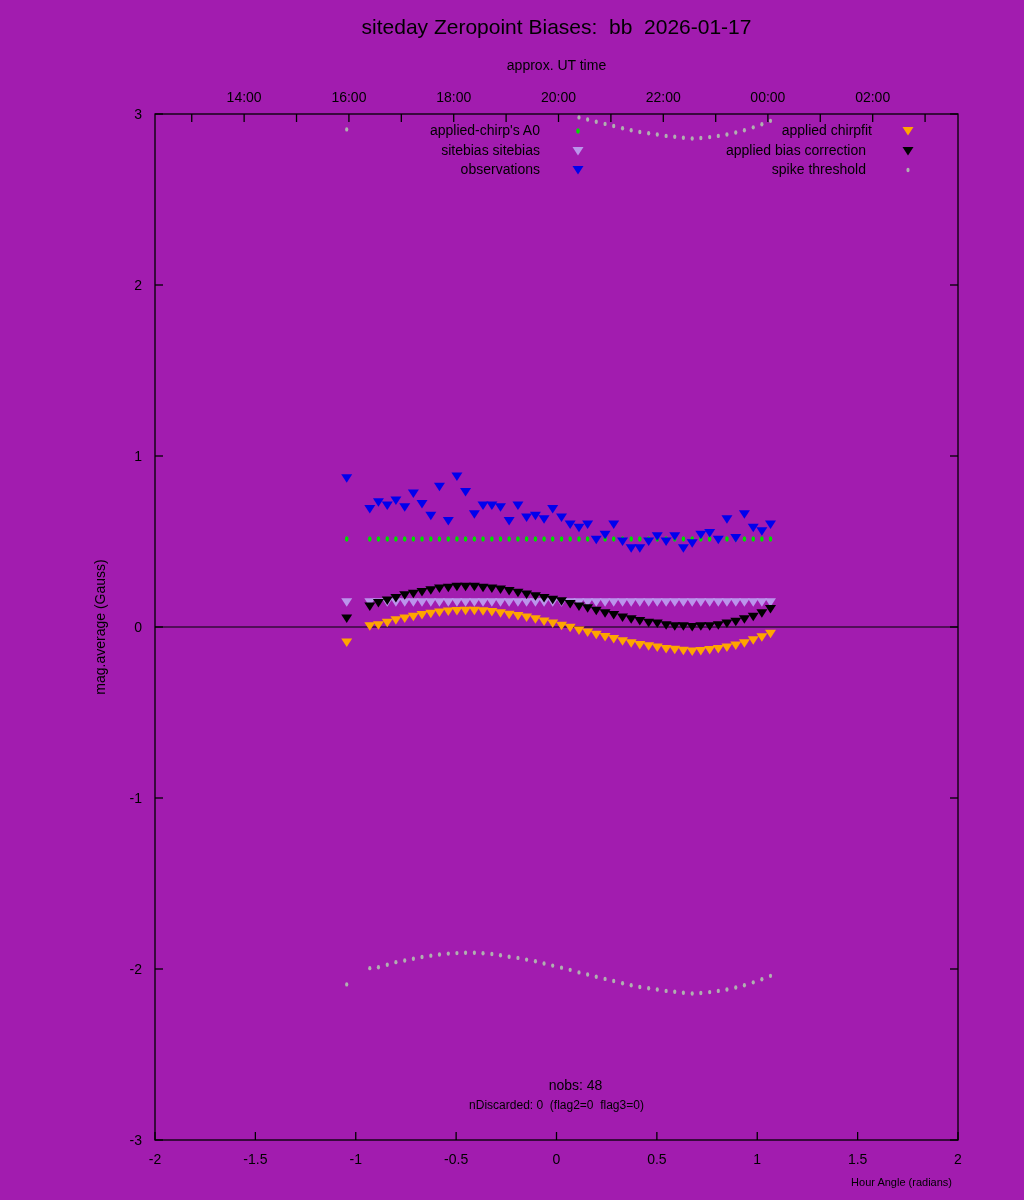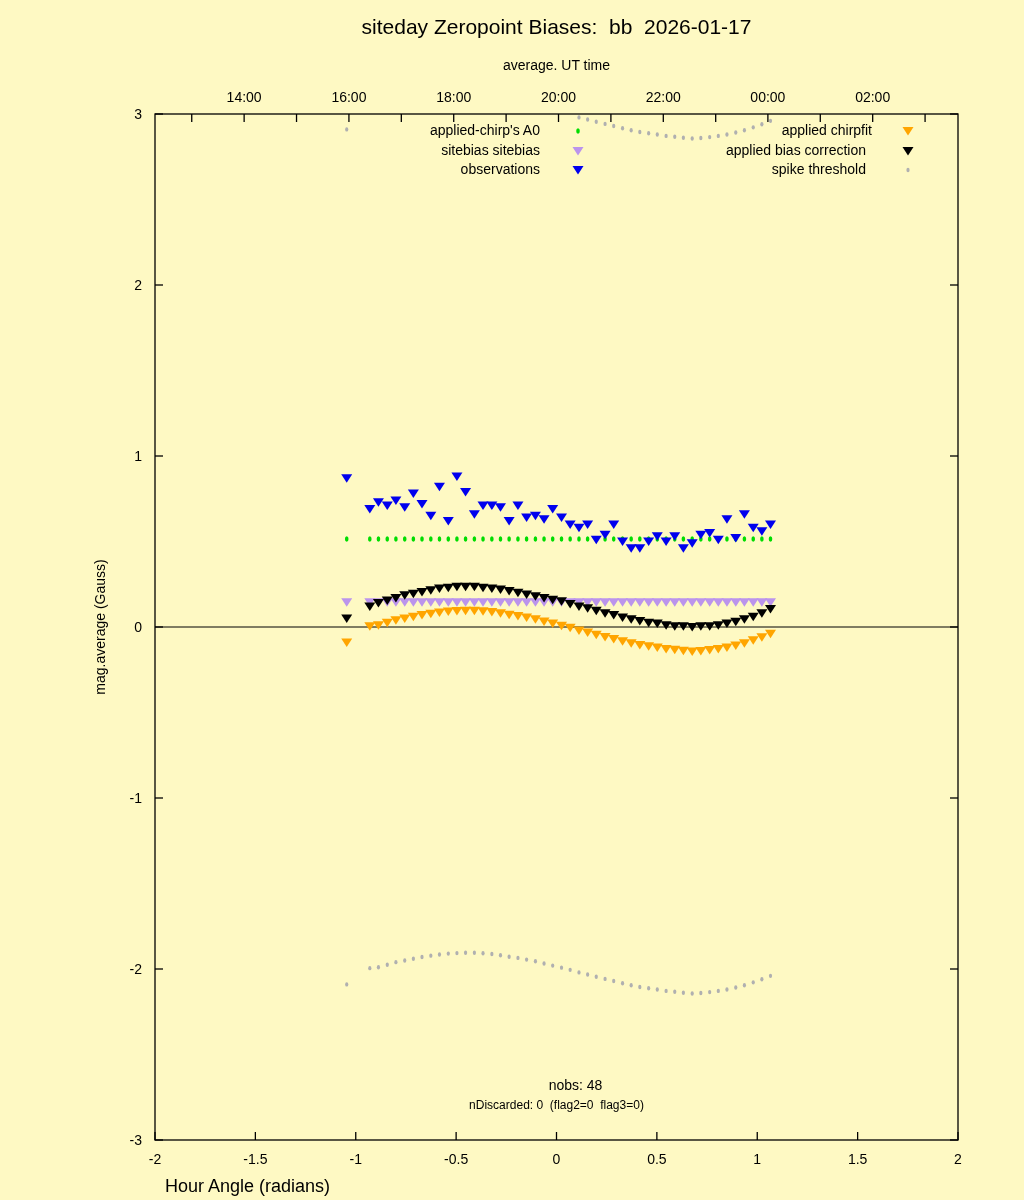--- a/index.html
+++ b/index.html
@@ -1,37 +1,37 @@
 <!DOCTYPE html>
 <html><head>
 <meta charset="utf-8">
 <style>
   html,body{margin:0;padding:0;background:#fff;}
-  .figure{position:relative;width:1024px;height:1200px;background:#fef9c3;
+  .figure{position:relative;width:1024px;height:1200px;background:#a21caf;
           font-family:"Liberation Sans",sans-serif;color:#000;overflow:hidden;}
   .title{position:absolute;left:155px;width:803px;top:15px;text-align:center;
          font-size:21px;white-space:pre;}
   .x2label{position:absolute;left:155px;width:803px;top:57px;text-align:center;font-size:14px;}
-  .xlabel{position:absolute;left:165px;width:803px;top:1176px;text-align:left;font-size:18px;}
+  .xlabel{position:absolute;left:149px;width:803px;top:1176px;text-align:right;font-size:11px;}
   .ylabel{position:absolute;left:100px;top:627px;font-size:14px;white-space:nowrap;
           transform:translate(-50%,-50%) rotate(-90deg);}
   .nobs{position:absolute;left:155px;width:841px;top:1077px;text-align:center;font-size:14px;}
   .ndisc{position:absolute;left:155px;width:803px;top:1098px;text-align:center;
          font-size:12px;white-space:pre;}
   #plot{position:absolute;left:0;top:0;}
   #plot text{font-family:"Liberation Sans",sans-serif;font-size:14px;fill:#000;}
   .lg-label{position:absolute;font-size:14px;line-height:19.5px;text-align:right;white-space:pre;}
   .lg-marker{position:absolute;}
 </style>
 </head>
 <body>
 
 <div class="figure">
   <div class="title">siteday Zeropoint Biases:  bb  2026-01-17</div>
-  <div class="x2label">average. UT time</div>
+  <div class="x2label">approx. UT time</div>
   <div class="ylabel">mag.average (Gauss)</div>
   <div class="xlabel">Hour Angle (radians)</div>
   <div class="nobs">nobs: 48</div>
   <div class="ndisc">nDiscarded: 0  (flag2=0  flag3=0)</div>
 
   <svg id="plot" width="1024" height="1200" viewBox="0 0 1024 1200">
       <line x1="155" y1="627" x2="958" y2="627" stroke="#000" stroke-width="1"></line>
       <rect x="155" y="114" width="803" height="1026" fill="none" stroke="#000" stroke-width="1.3"></rect>
       <line x1="155" y1="114" x2="163" y2="114" stroke="#000" stroke-width="1.3"></line>
       <line x1="950" y1="114" x2="958" y2="114" stroke="#000" stroke-width="1.3"></line>

